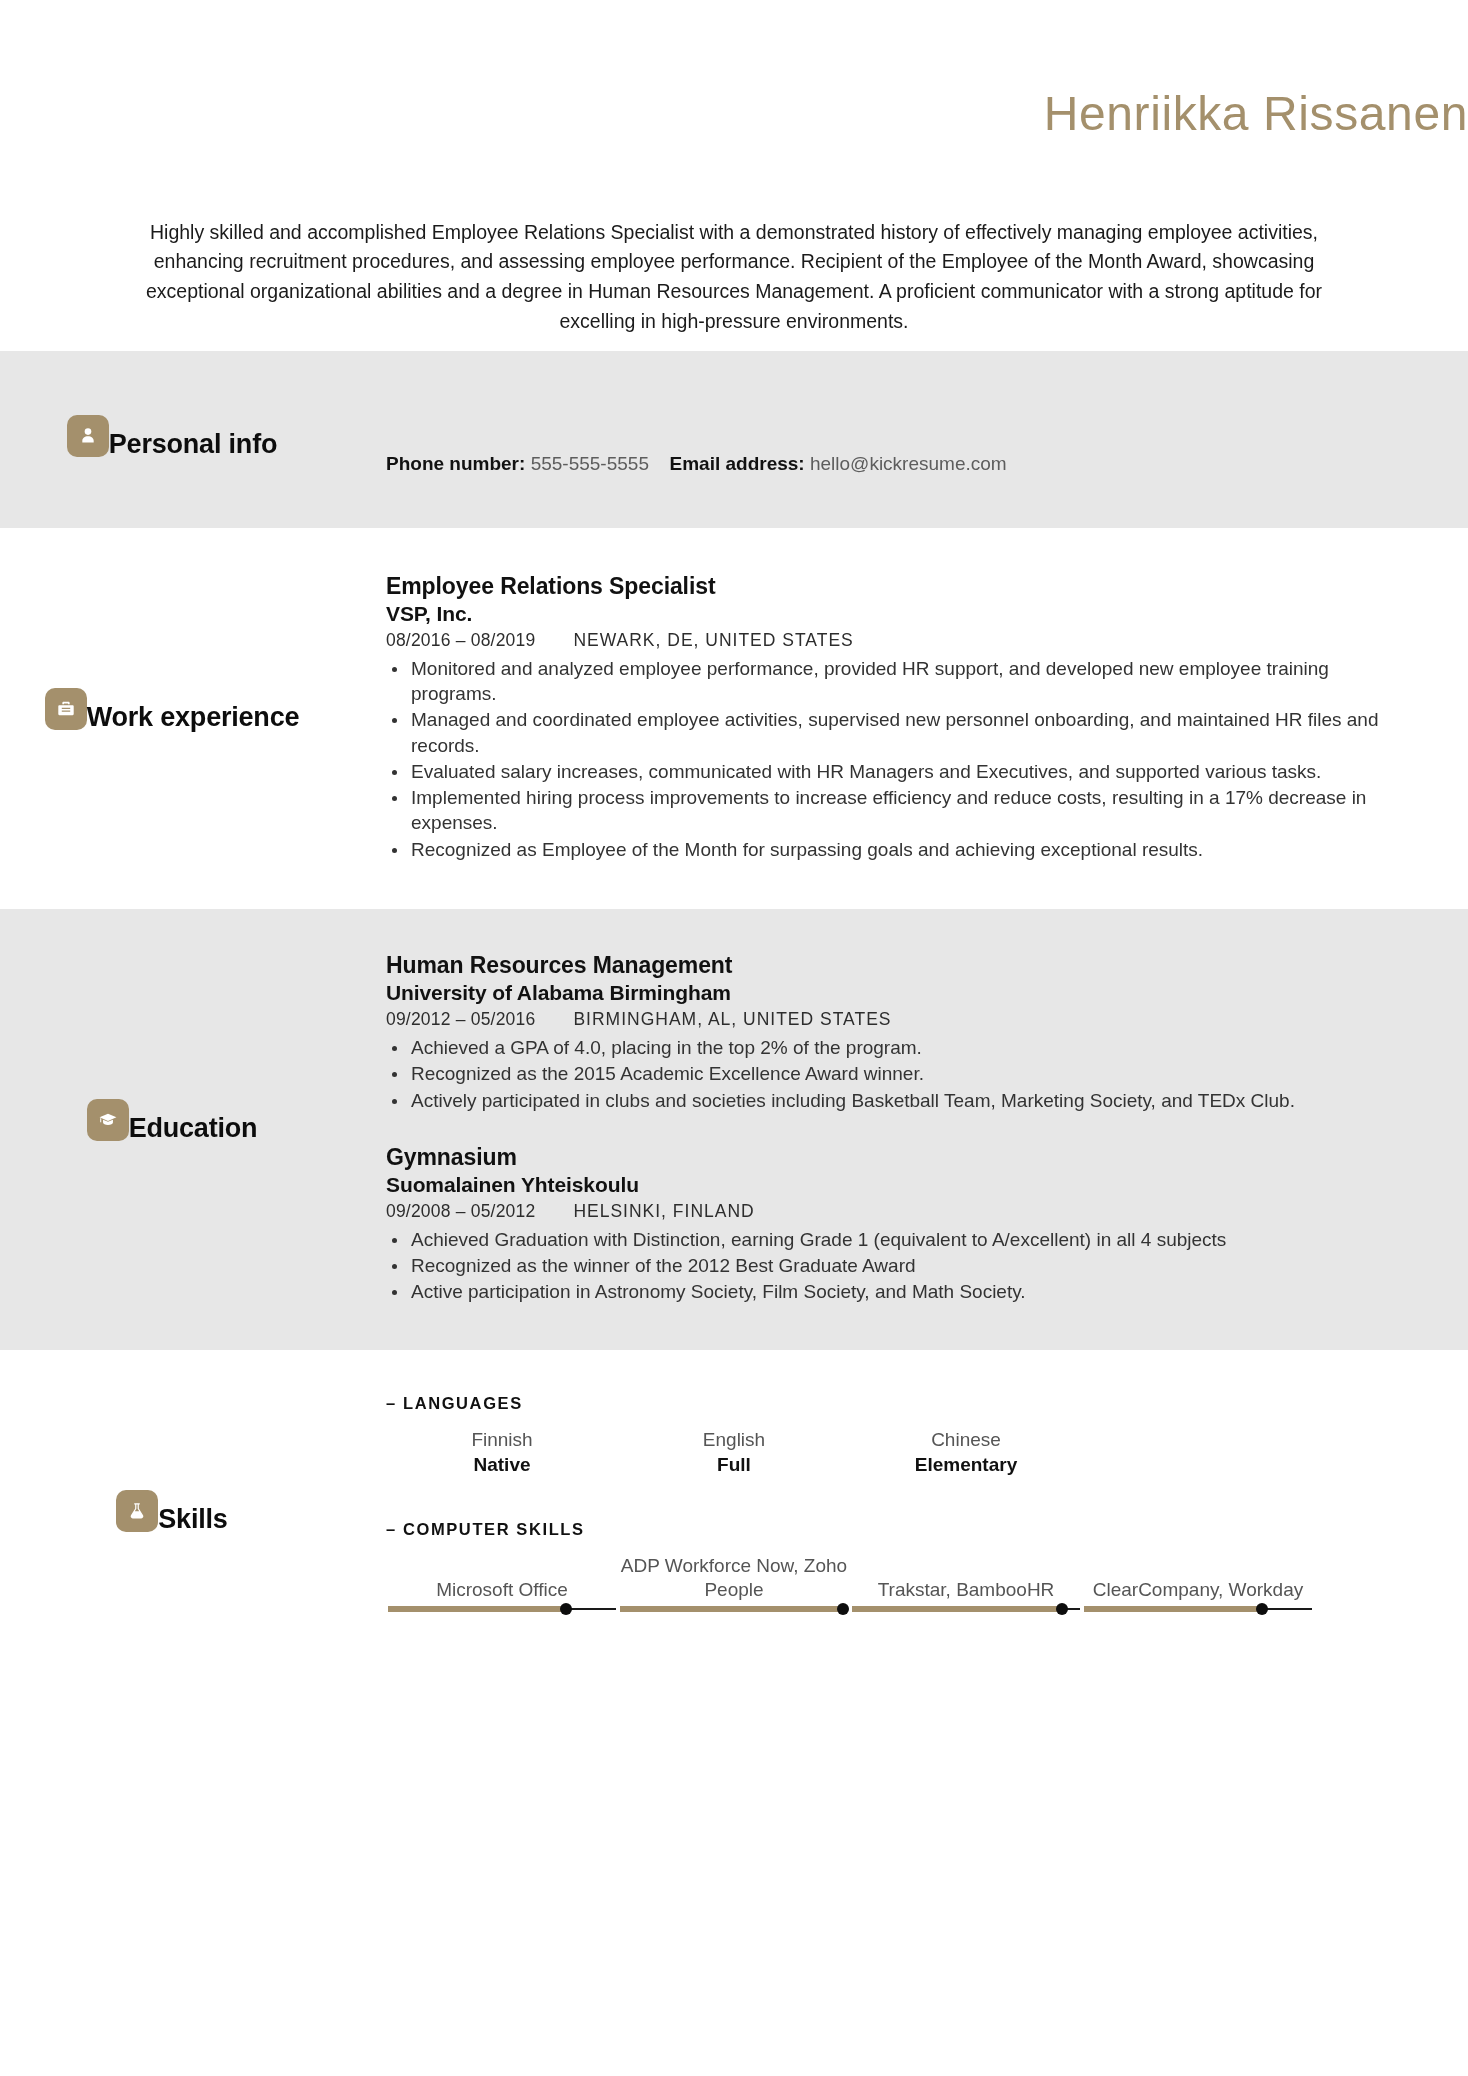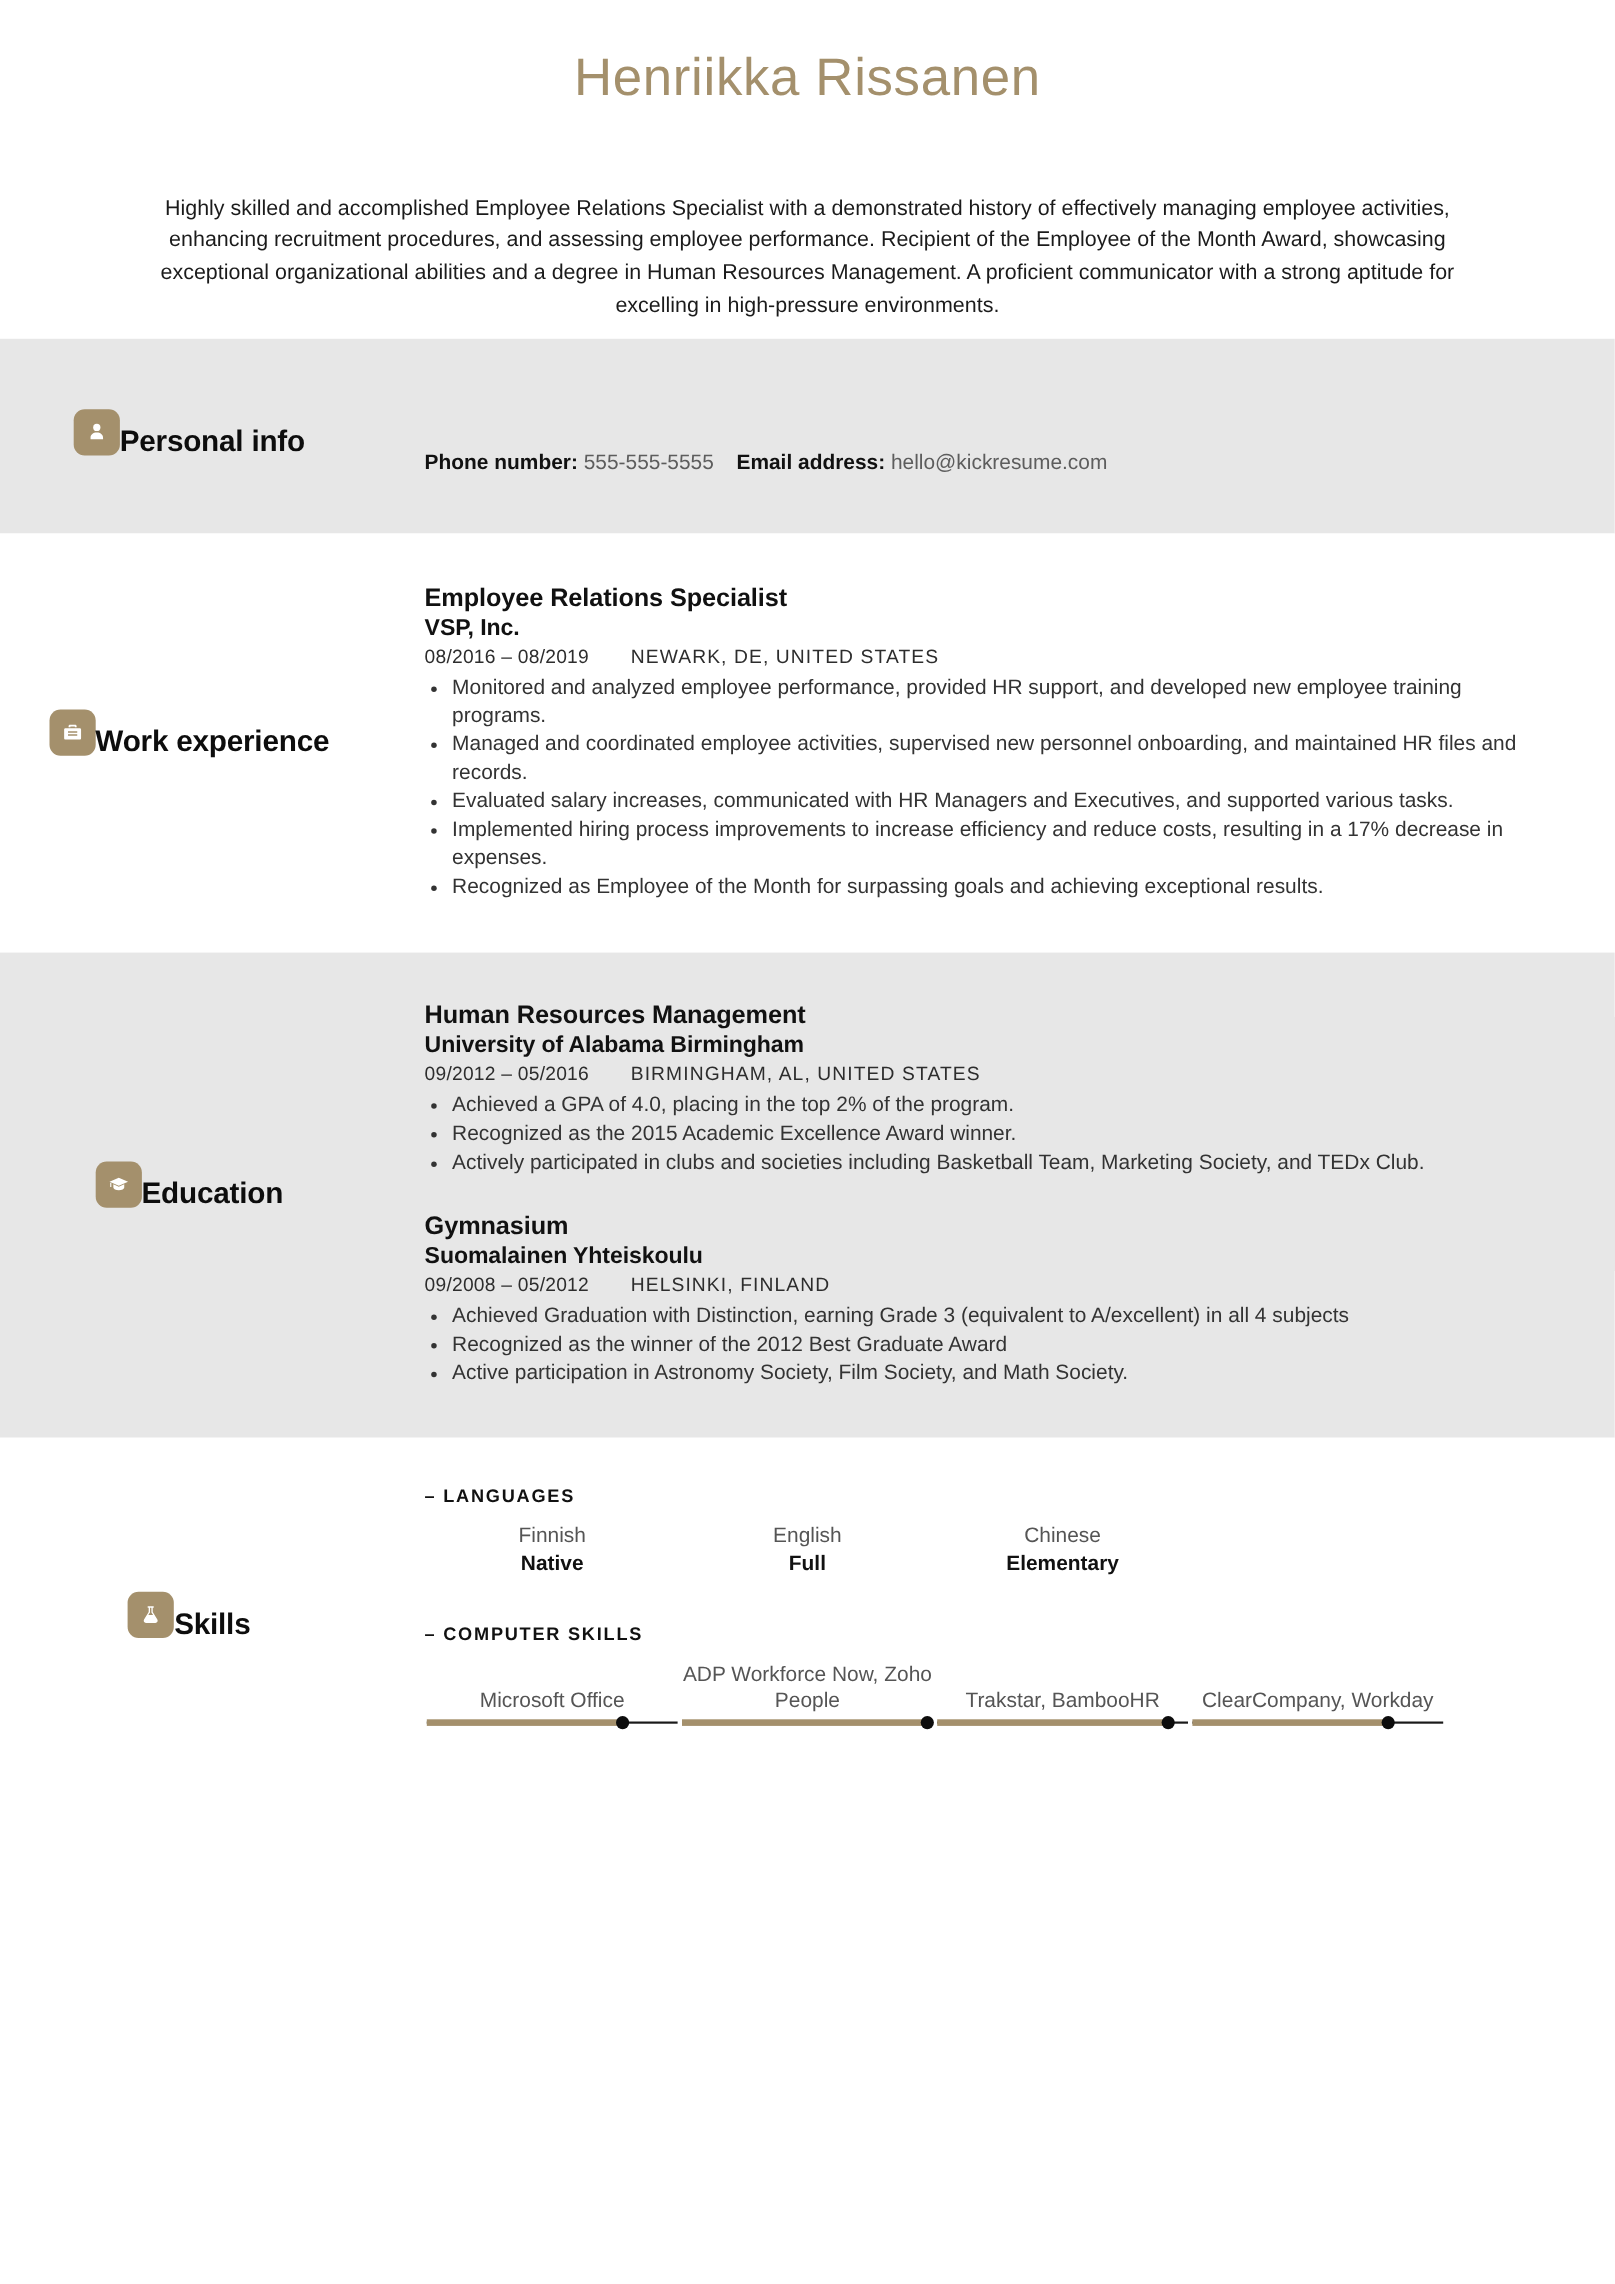--- a/index.html
+++ b/index.html
@@ -9,22 +9,22 @@
     font-family: "Liberation Sans", sans-serif;
   }
   body {
     width: 1468px;
     min-height: 2076px;
     position: relative;
   }
 
   
   .header {
-    padding-top: 45px;
-    text-align: center;
+    padding-top: 88px;
+    text-align: right;
   }
   .name {
     font-size: 48px;
     font-weight: 400;
     letter-spacing: 0.6px;
     color: #a4906c;
     line-height: 1.1;
   }
   .summary-wrap {
     padding: 62px 60px 0 60px;
@@ -314,21 +314,21 @@
           <li>Actively participated in clubs and societies including Basketball Team, Marketing Society, and TEDx Club.</li>
         </ul>
       </div>
       <div class="entry">
         <div class="entry-title">Gymnasium</div>
         <div class="entry-org">Suomalainen Yhteiskoulu</div>
         <div class="entry-meta">
           <span>09/2008 – 05/2012</span><span class="loc">HELSINKI, FINLAND</span>
         </div>
         <ul class="bullets">
-          <li>Achieved Graduation with Distinction, earning Grade 3 (equivalent to A/excellent) in all 4 subjects</li>
+          <li>Achieved Graduation with Distinction, earning Grade 1 (equivalent to A/excellent) in all 4 subjects</li>
           <li>Recognized as the winner of the 2012 Best Graduate Award</li>
           <li>Active participation in Astronomy Society, Film Society, and Math Society.</li>
         </ul>
       </div>
     </div>
   </div>
 </section>
 
 <section class="band white band-skills">
   <div class="band-inner">

